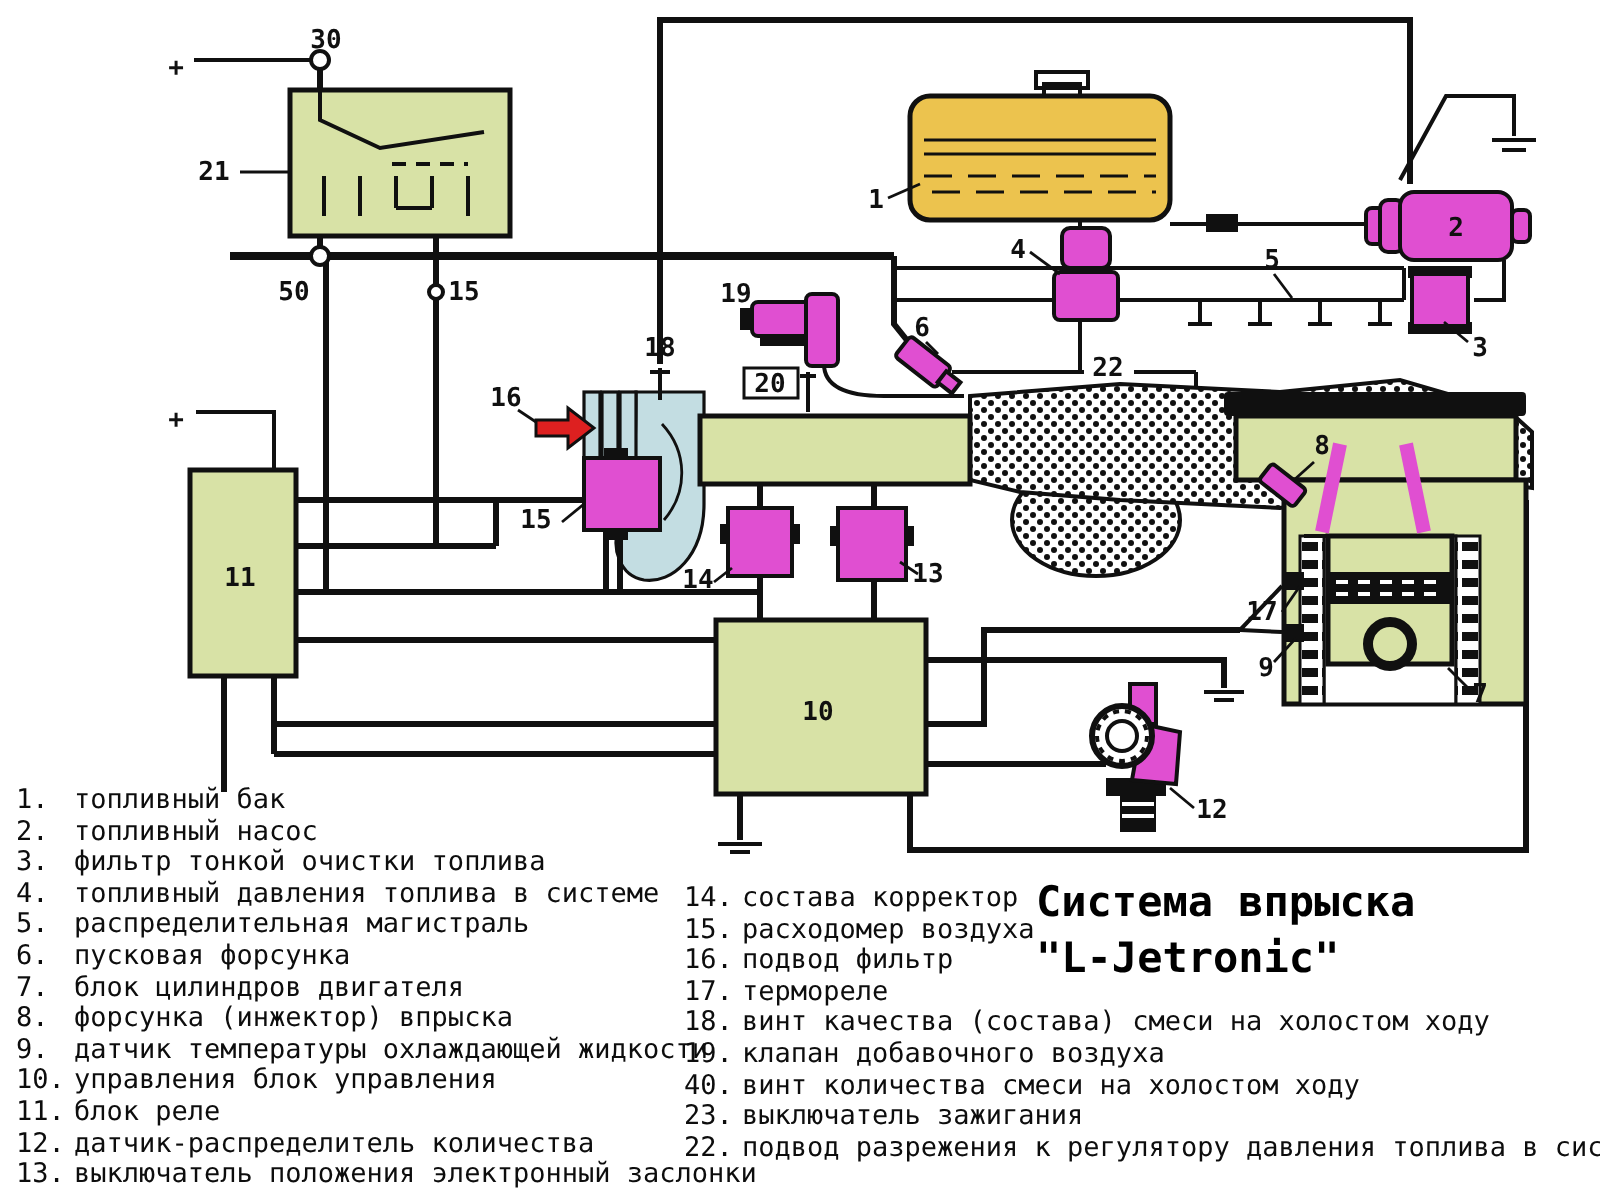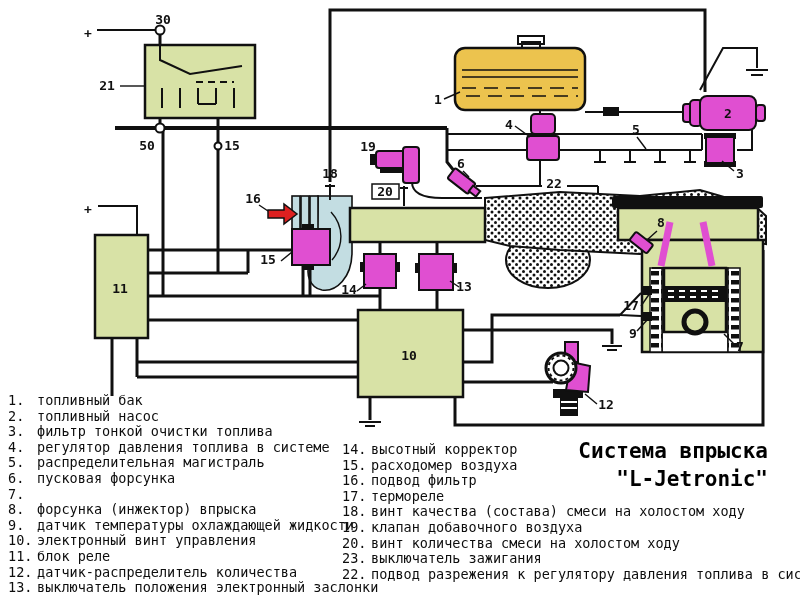--- a/index.html
+++ b/index.html
@@ -22,21 +22,21 @@
   .term{fill:#fff;stroke:#101010;stroke-width:2;}
   .labels text{font-family:"DejaVu Sans Mono","Liberation Mono",monospace;font-weight:bold;
     font-size:13px;fill:#101010;text-anchor:middle;}
   
   .legend-col{position:absolute;font-size:13.5px;color:#0d0d0d;white-space:nowrap;}
   .lrow{display:flex;height:15.6px;line-height:15.6px;}
   .ln{display:inline-block;width:29px;flex:0 0 29px;}
   .lt{display:inline-block;}
   #legend-left{left:8px;top:393px;}
   #legend-right{left:342px;top:442px;}
-  #title{position:absolute;left:518px;top:437px;width:250px;text-align:right;
+  #title{position:absolute;left:518px;top:437px;width:250px;text-align:left;
     font-weight:bold;font-size:21px;line-height:28px;color:#000;}
 </style>
 </head>
 <body>
 
 <div id="stage">
 
   <svg id="diag" width="800" height="440" viewBox="0 0 800 440">
     <defs>
       <pattern id="stipple" width="7" height="7" patternUnits="userSpaceOnUse">
@@ -277,62 +277,63 @@
       <div class="lrow">
         <span class="ln">2.</span>
         <span class="lt">топливный насос</span>
       </div>
       <div class="lrow">
         <span class="ln">3.</span>
         <span class="lt">фильтр тонкой очистки топлива</span>
       </div>
       <div class="lrow">
         <span class="ln">4.</span>
-        <span class="lt">регулятор давления топлива в системе</span>
+        <span class="lt">топливный давления топлива в системе</span>
       </div>
       <div class="lrow">
         <span class="ln">5.</span>
         <span class="lt">распределительная магистраль</span>
       </div>
       <div class="lrow">
         <span class="ln">6.</span>
         <span class="lt">пусковая форсунка</span>
       </div>
       <div class="lrow">
         <span class="ln">7.</span>
+        <span class="lt">блок цилиндров двигателя</span>
       </div>
       <div class="lrow">
         <span class="ln">8.</span>
         <span class="lt">форсунка (инжектор) впрыска</span>
       </div>
       <div class="lrow">
         <span class="ln">9.</span>
         <span class="lt">датчик температуры охлаждающей жидкости</span>
       </div>
       <div class="lrow">
         <span class="ln">10.</span>
-        <span class="lt">электронный винт управления</span>
+        <span class="lt">управления блок управления</span>
       </div>
       <div class="lrow">
         <span class="ln">11.</span>
         <span class="lt">блок реле</span>
       </div>
       <div class="lrow">
         <span class="ln">12.</span>
         <span class="lt">датчик-распределитель количества</span>
       </div>
       <div class="lrow">
         <span class="ln">13.</span>
         <span class="lt">выключатель положения электронный заслонки</span>
       </div>
     </div>
   <div id="legend-right" class="legend-col">
       <div class="lrow">
         <span class="ln">14.</span>
-        <span class="lt">высотный корректор</span>
+        <span class="lt">состава корректор</span>
       </div>
       <div class="lrow">
         <span class="ln">15.</span>
         <span class="lt">расходомер воздуха</span>
       </div>
       <div class="lrow">
         <span class="ln">16.</span>
         <span class="lt">подвод фильтр</span>
       </div>
       <div class="lrow">
@@ -341,21 +342,21 @@
       </div>
       <div class="lrow">
         <span class="ln">18.</span>
         <span class="lt">винт качества (состава) смеси на холостом ходу</span>
       </div>
       <div class="lrow">
         <span class="ln">19.</span>
         <span class="lt">клапан добавочного воздуха</span>
       </div>
       <div class="lrow">
-        <span class="ln">20.</span>
+        <span class="ln">40.</span>
         <span class="lt">винт количества смеси на холостом ходу</span>
       </div>
       <div class="lrow">
         <span class="ln">23.</span>
         <span class="lt">выключатель зажигания</span>
       </div>
       <div class="lrow">
         <span class="ln">22.</span>
         <span class="lt">подвод разрежения к регулятору давления топлива в системе</span>
       </div>

